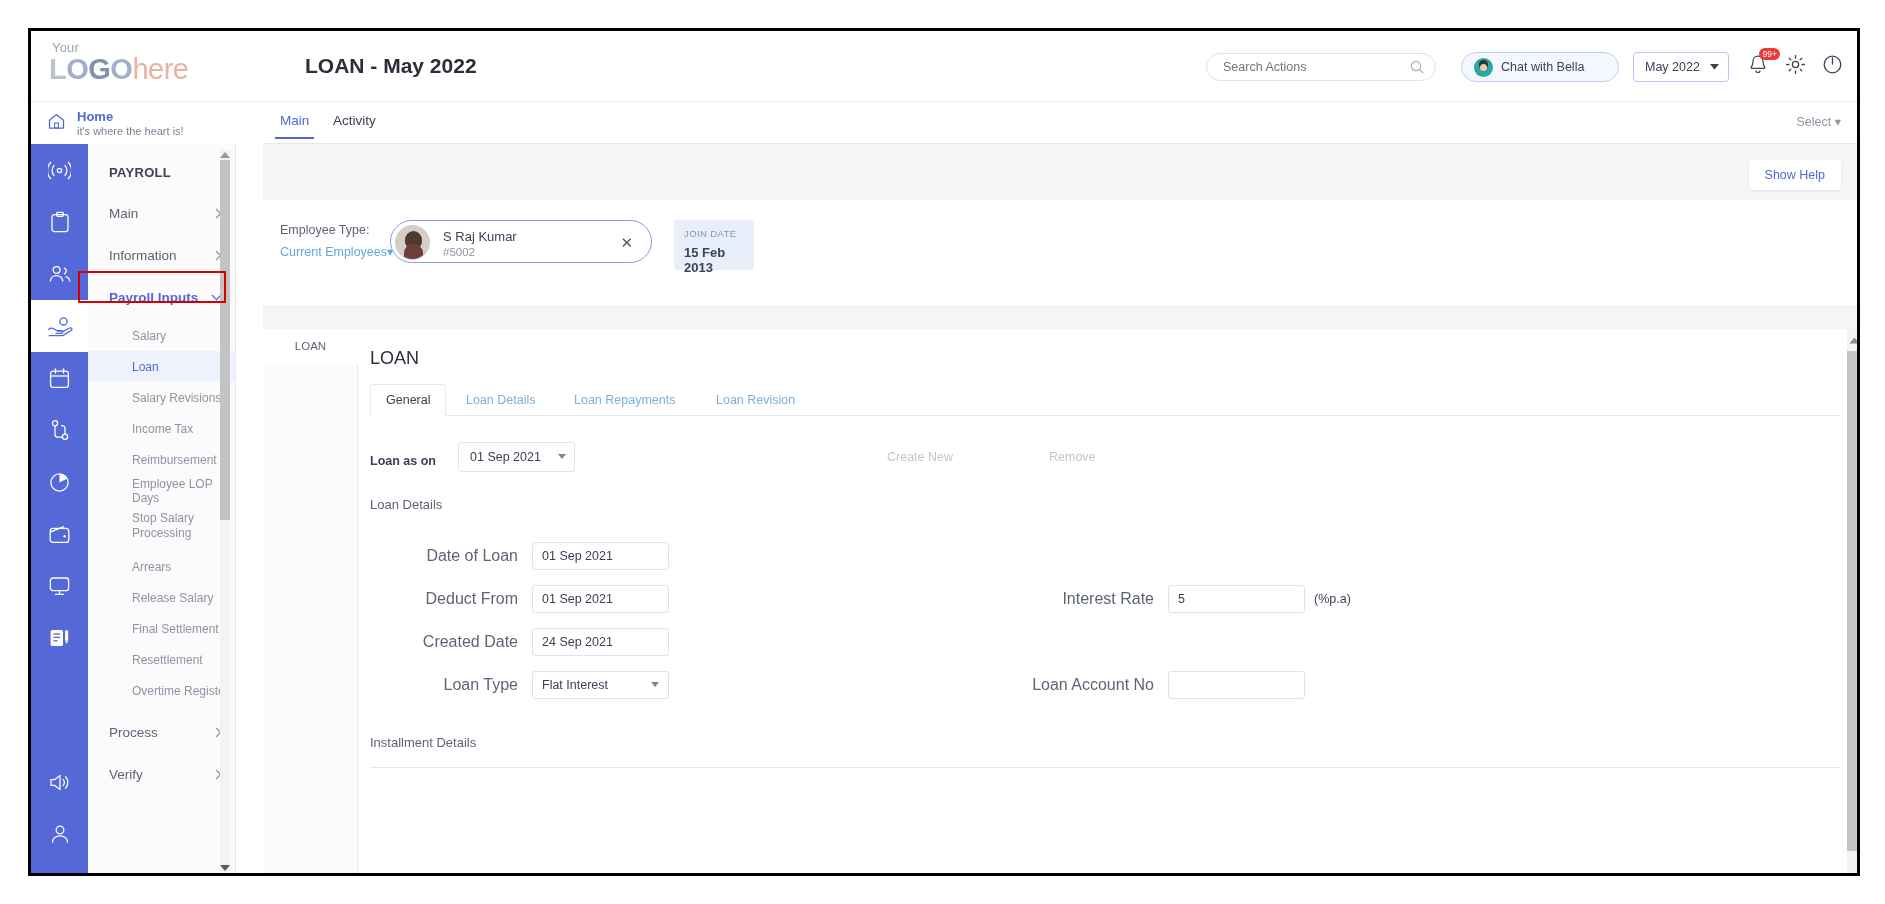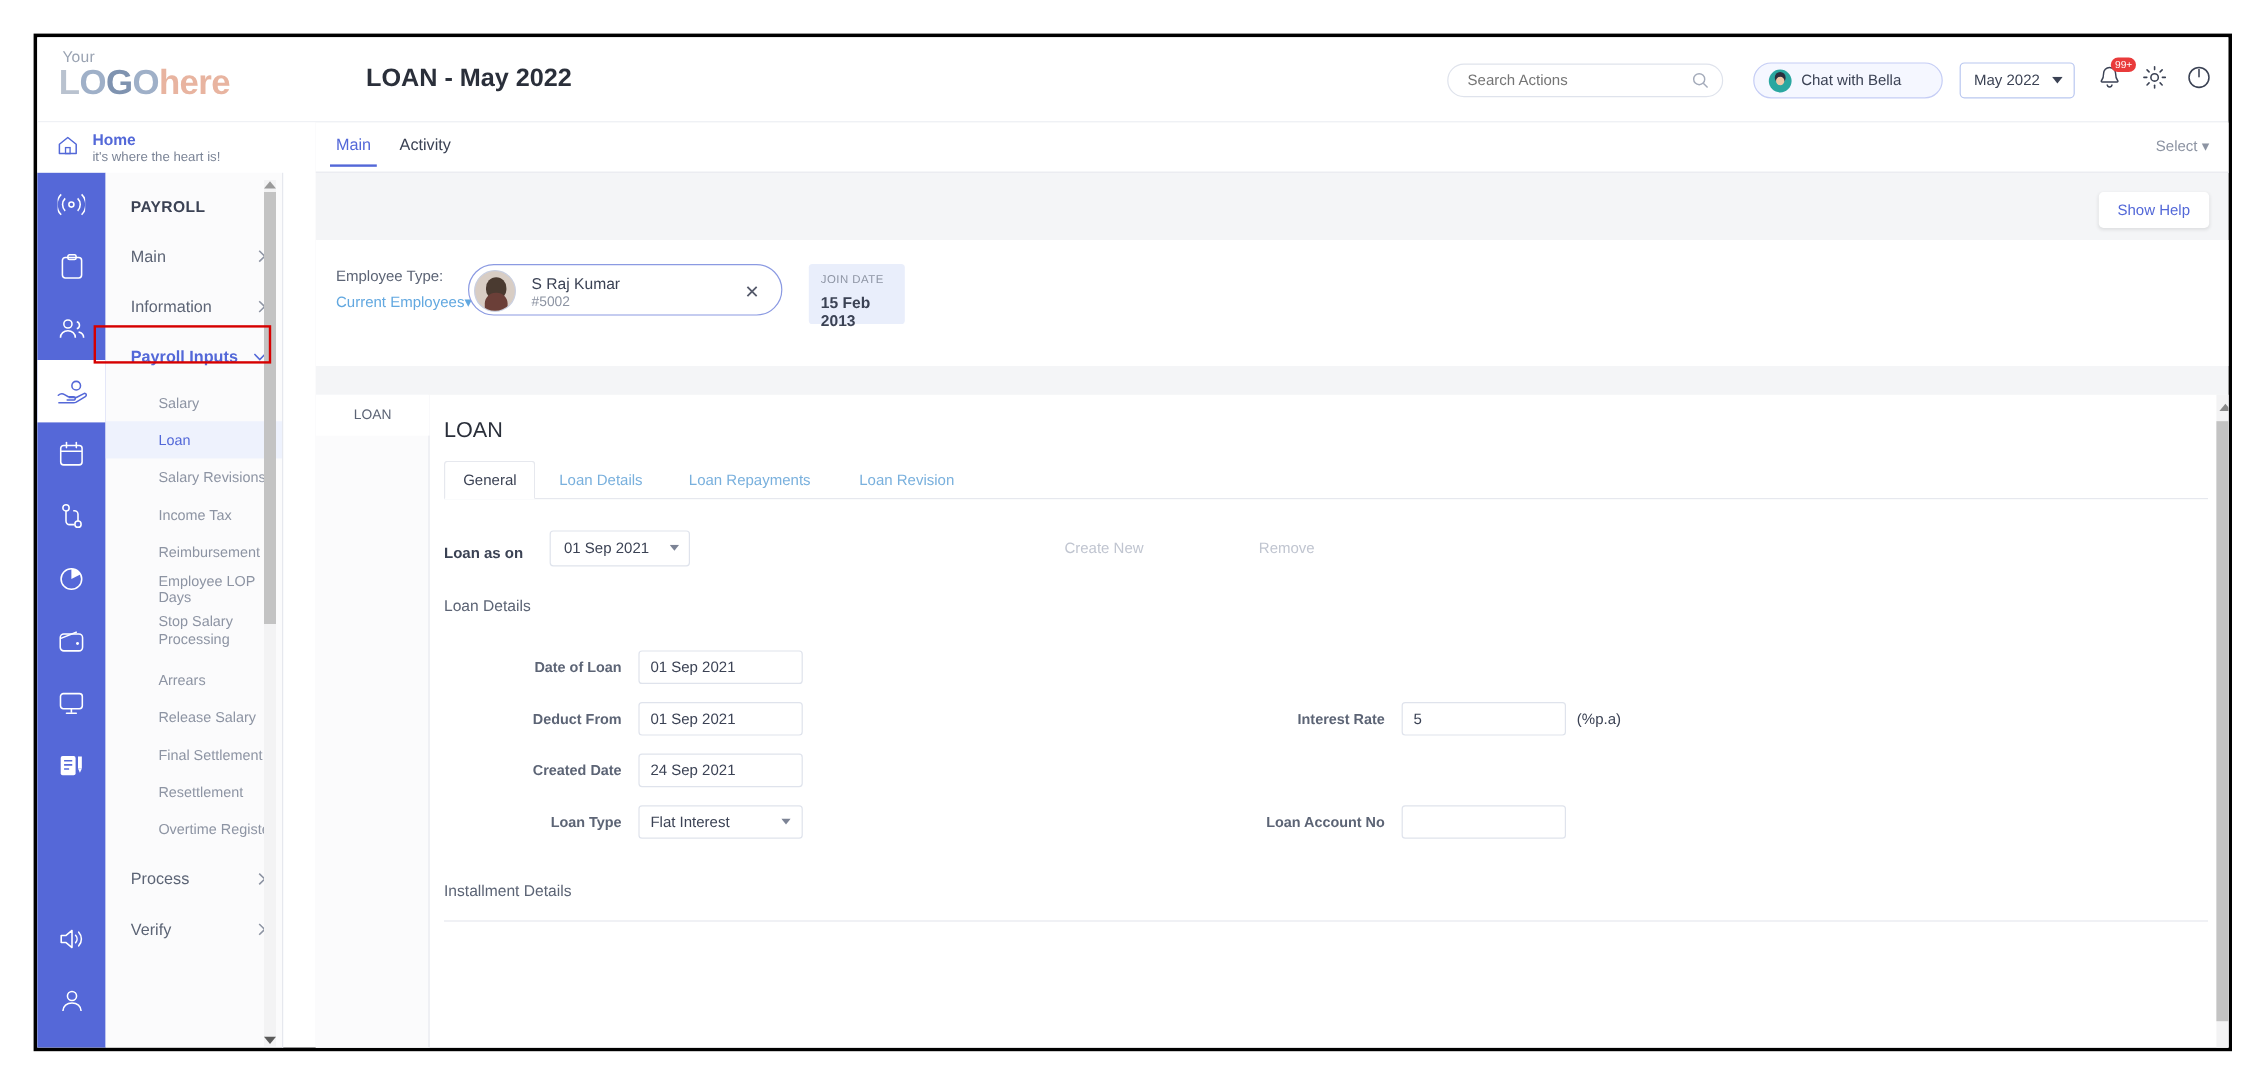--- a/index.html
+++ b/index.html
@@ -25,21 +25,21 @@
     width: 100%; height: 71px;
     background: #ffffff;
     border-bottom: 1px solid #eceef3;
   }
   .logo-wrap { position: absolute; left: 18px; top: 10px; }
   .logo-your { font-size: 13px; color: #9aa3b2; line-height: 13px; padding-left: 3px; letter-spacing: .2px; }
   .logo-main { font-size: 29px; font-weight: bold; line-height: 30px; letter-spacing: -0.5px; }
   .logo-l { color: #b9c2cf; }
   .logo-o { color: #9fb0c8; }
   .logo-g { color: #7f93b0; }
-  .logo-here { color: #e8b4a0; font-weight: bold; }
+  .logo-here { color: #e8b4a0; font-weight: normal; }
 
   .page-title {
     position: absolute; left: 274px; top: 23px;
     font-size: 21px; font-weight: bold; color: #2a2f3a;
   }
 
   .search-box {
     position: absolute; left: 1175px; top: 22px;
     width: 230px; height: 28px;
     border: 1px solid #dfe3ec; border-radius: 14px;
@@ -283,21 +283,21 @@
     padding: 0 8px 0 11px; cursor: pointer;
   }
   .sel-loanason span { font-size: 12.5px; color: #3b4254; }
   .act-link { position: absolute; top: 8px; font-size: 12.5px; color: #c0c5d0; cursor: pointer; }
 
   .sec-head { position: absolute; left: 12px; font-size: 13px; color: #5c6475; }
 
   .field { position: absolute; display: flex; align-items: center; }
   .field .f-lbl {
     width: 150px; text-align: right; padding-right: 14px;
-    font-size: 12px; font-weight: bold; color: #5c6475;
+    font-size: 16px; font-weight: normal; color: #5c6475;
   }
   .field input, .field .f-sel {
     width: 137px; height: 28px;
     border: 1px solid #dfe3ec; border-radius: 3px;
     background: #fff; padding: 0 9px;
     font-size: 12.5px; color: #3b4254;
     font-family: "Liberation Sans", sans-serif;
     outline: none;
   }
   .field .f-sel { display:flex; align-items:center; justify-content:space-between; cursor:pointer; }

